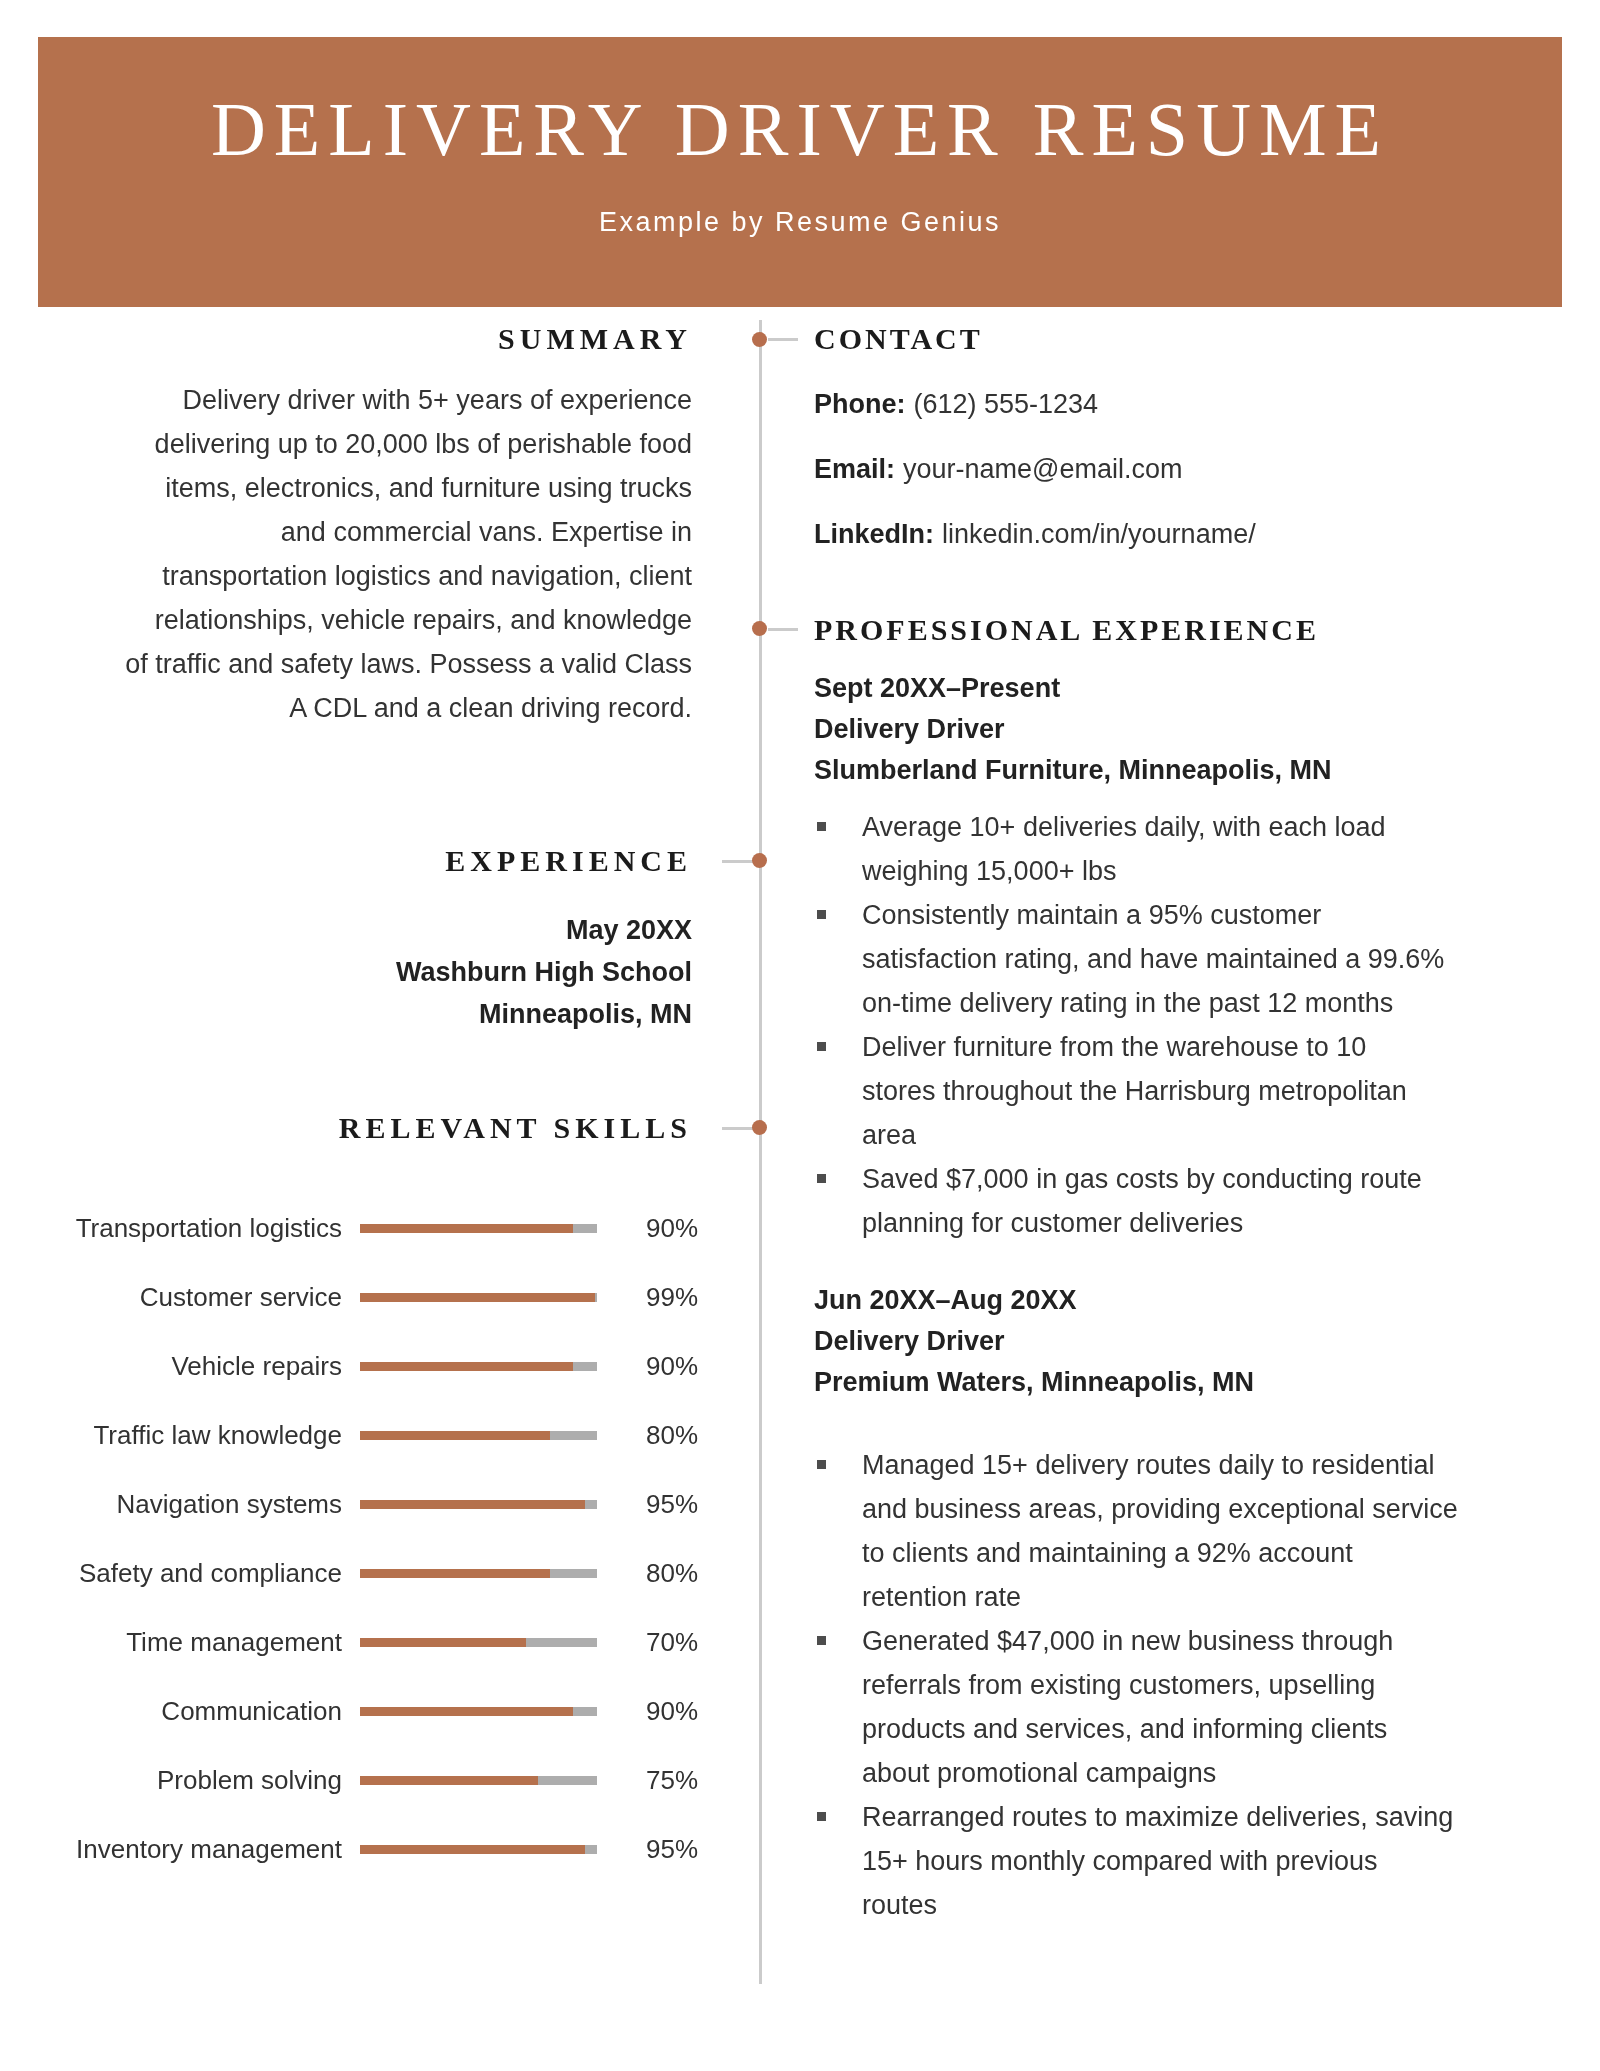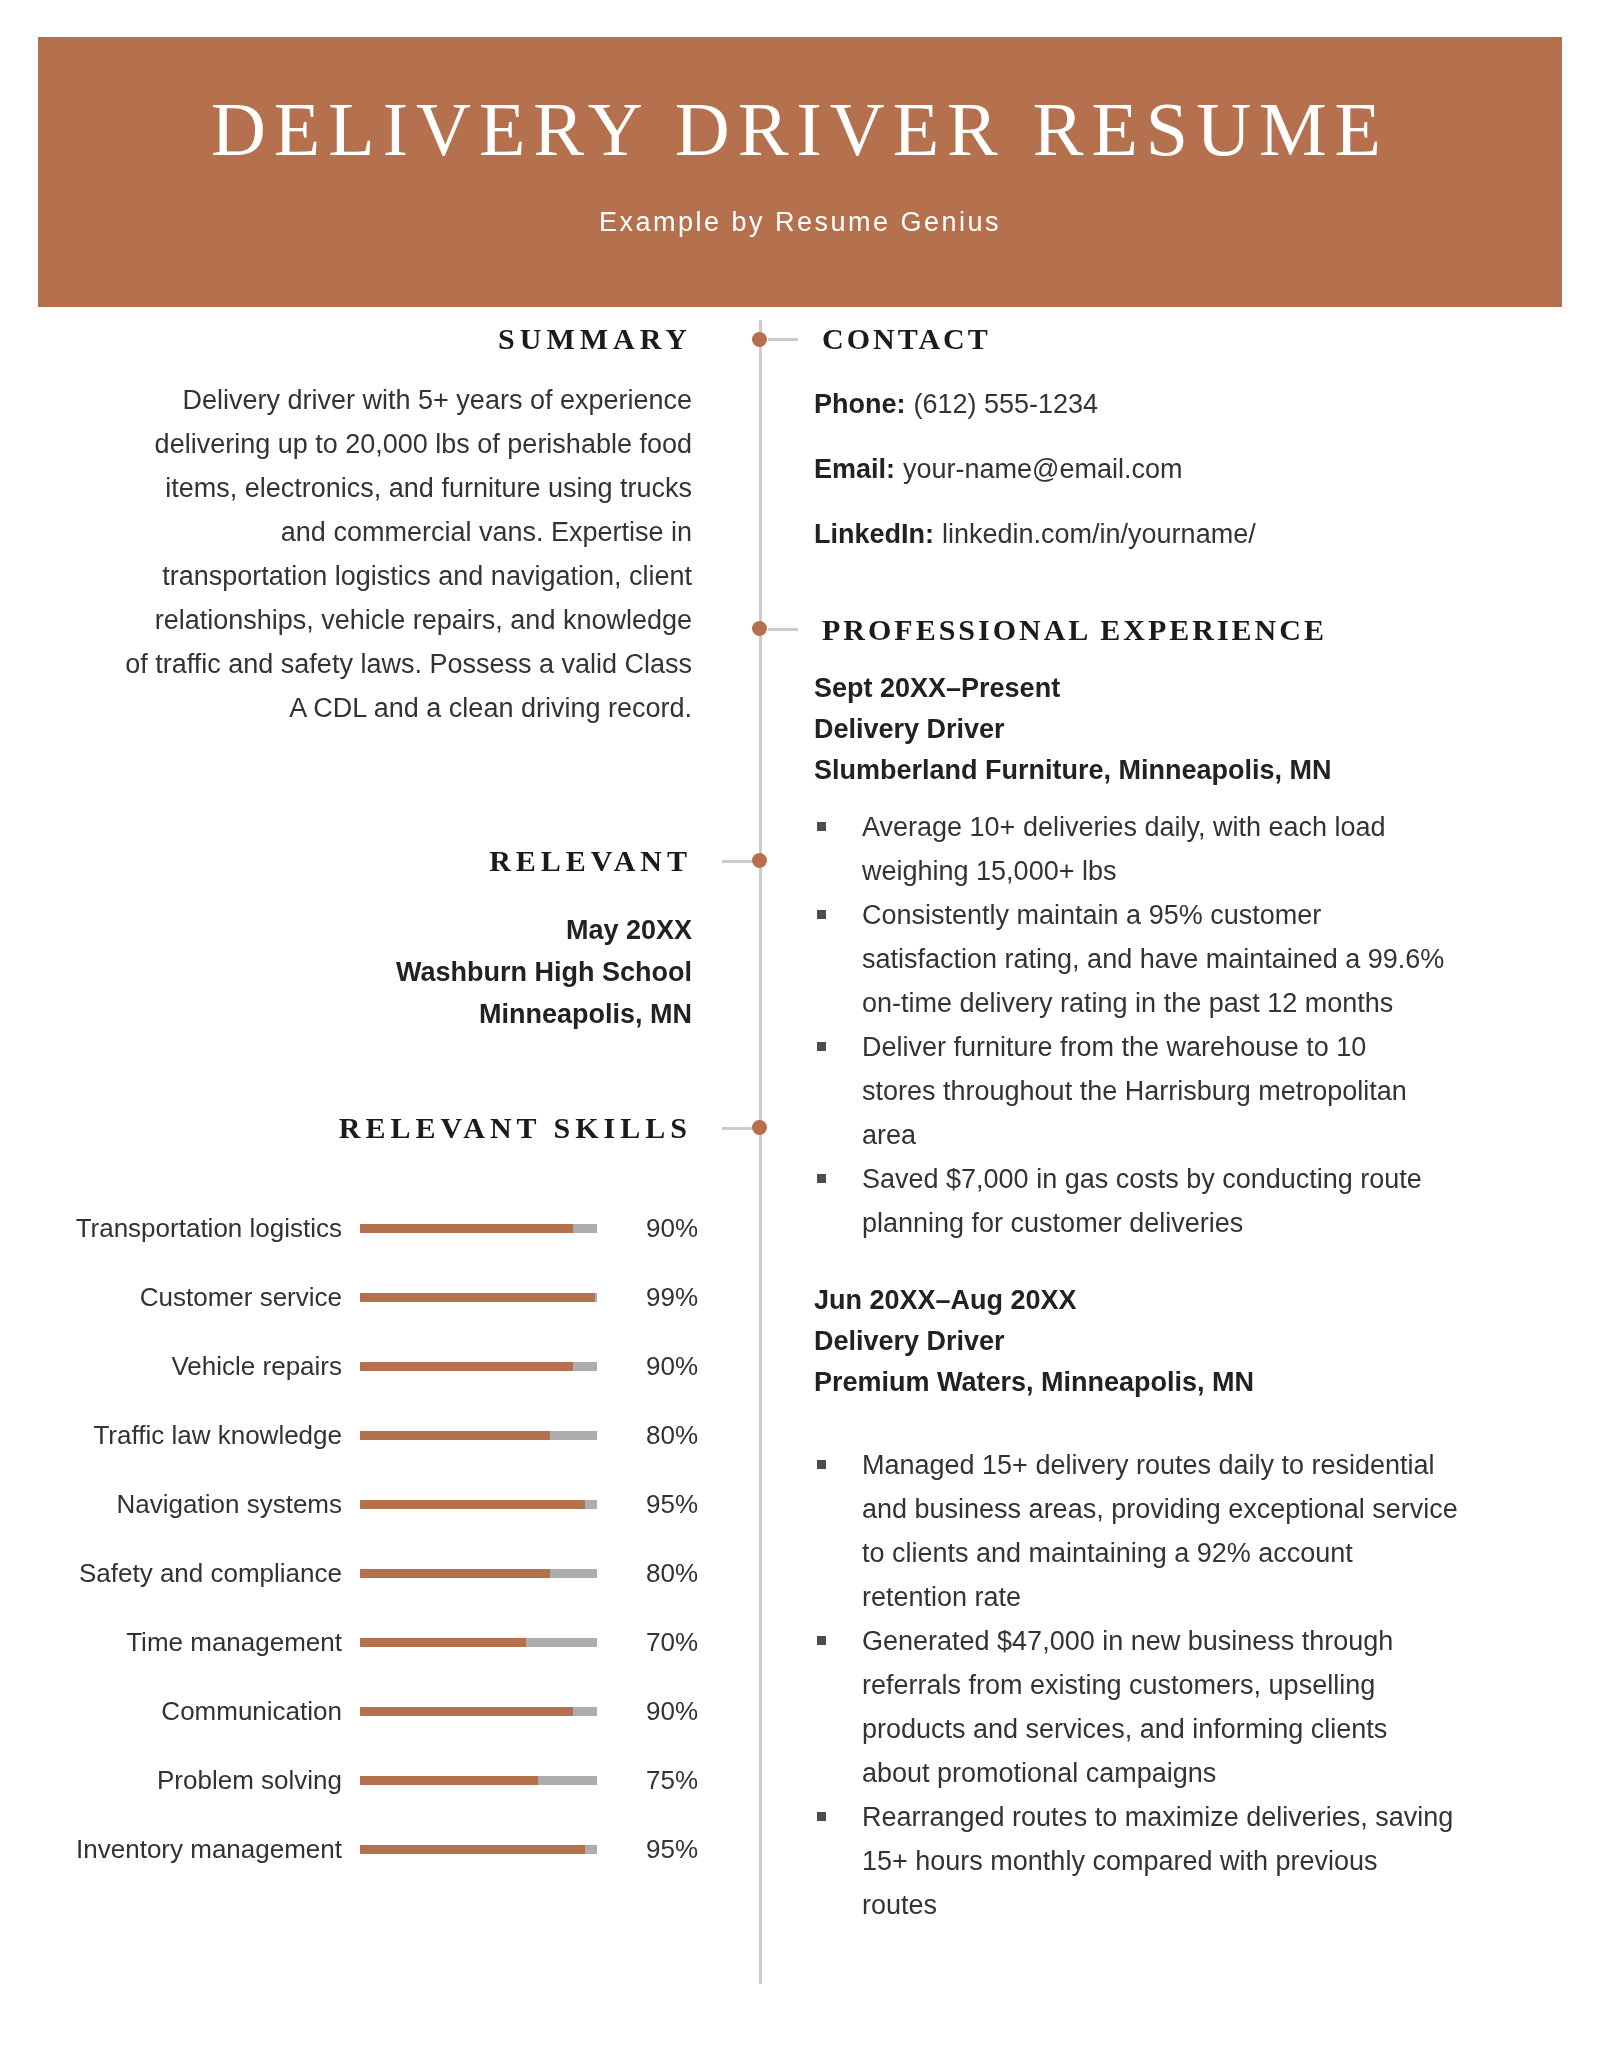--- a/index.html
+++ b/index.html
@@ -21,21 +21,21 @@
   .dot1{left:752px;top:332px;} .dot2{left:752px;top:621px;}
   .dot3{left:752px;top:853px;} .dot4{left:752px;top:1120px;}
   .conn{position:absolute;height:3px;background:#cbcbcb;}
   .conn1{left:768px;top:338px;width:30px;} .conn2{left:768px;top:628px;width:30px;}
   .conn3{left:722px;top:860px;width:31px;} .conn4{left:722px;top:1127px;width:31px;}
 
   
   h2{margin:0;font-family:"Liberation Serif","DejaVu Serif",serif;font-weight:700;
      font-size:30px;line-height:42px;color:#1b1b1b;}
   .left h2{letter-spacing:5px;}
-  .right h2{letter-spacing:3px;margin-left:8px;}
+  .right h2{letter-spacing:3px;}
   .pre{white-space:pre-line;}
 
   
   .left{position:absolute;left:0;width:692px;text-align:right;}
   .summary-sec{top:318px;}
   .summary-text{margin:18px 0 0;font-size:27px;line-height:44px;color:#333333;padding-left:32px;}
   .education-sec{top:840px;}
   .edu-lines{margin-top:27px;font-size:27px;line-height:42px;font-weight:700;color:#222222;}
   .skills-head-sec{top:1107px;}
 
@@ -87,21 +87,21 @@
 delivering up to 20,000 lbs of perishable food
 items, electronics, and furniture using trucks
 and commercial vans. Expertise in
 transportation logistics and navigation, client
 relationships, vehicle repairs, and knowledge
 of traffic and safety laws. Possess a valid Class
 A CDL and a clean driving record.</p>
   </section>
 
   <section class="left education-sec">
-    <h2>RELEVANT</h2>
+    <h2>EXPERIENCE</h2>
     <div class="edu-lines pre">May 20XX
 Washburn High School
 Minneapolis, MN</div>
   </section>
 
   <section class="left skills-head-sec">
     <h2>RELEVANT SKILLS</h2>
   </section>
 
   <div class="skills-list">

